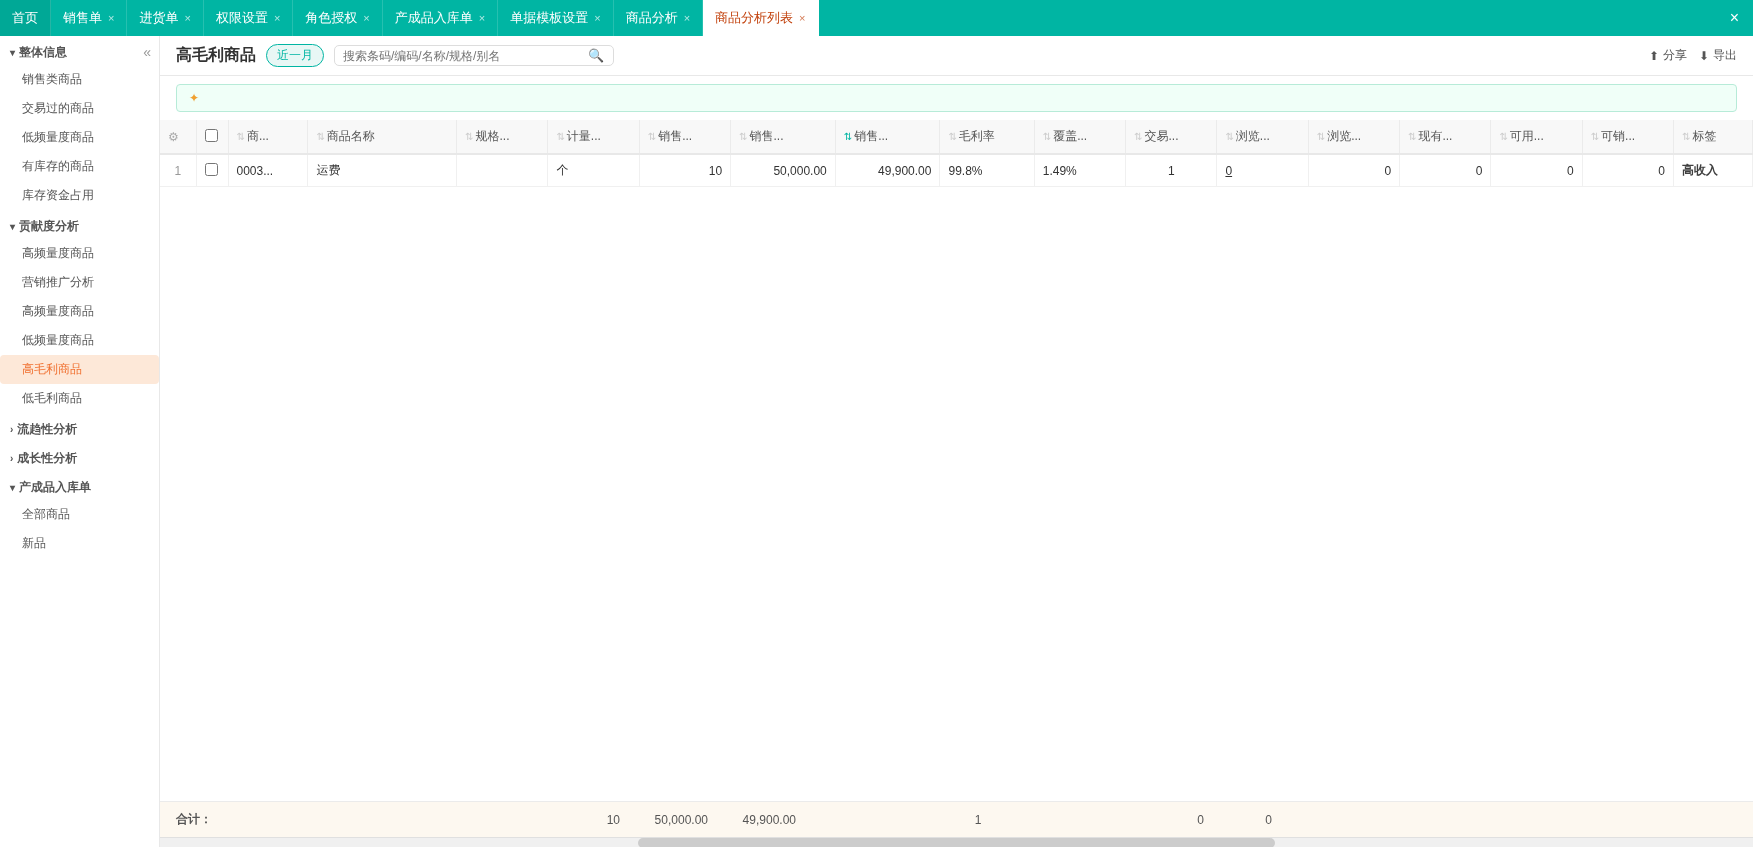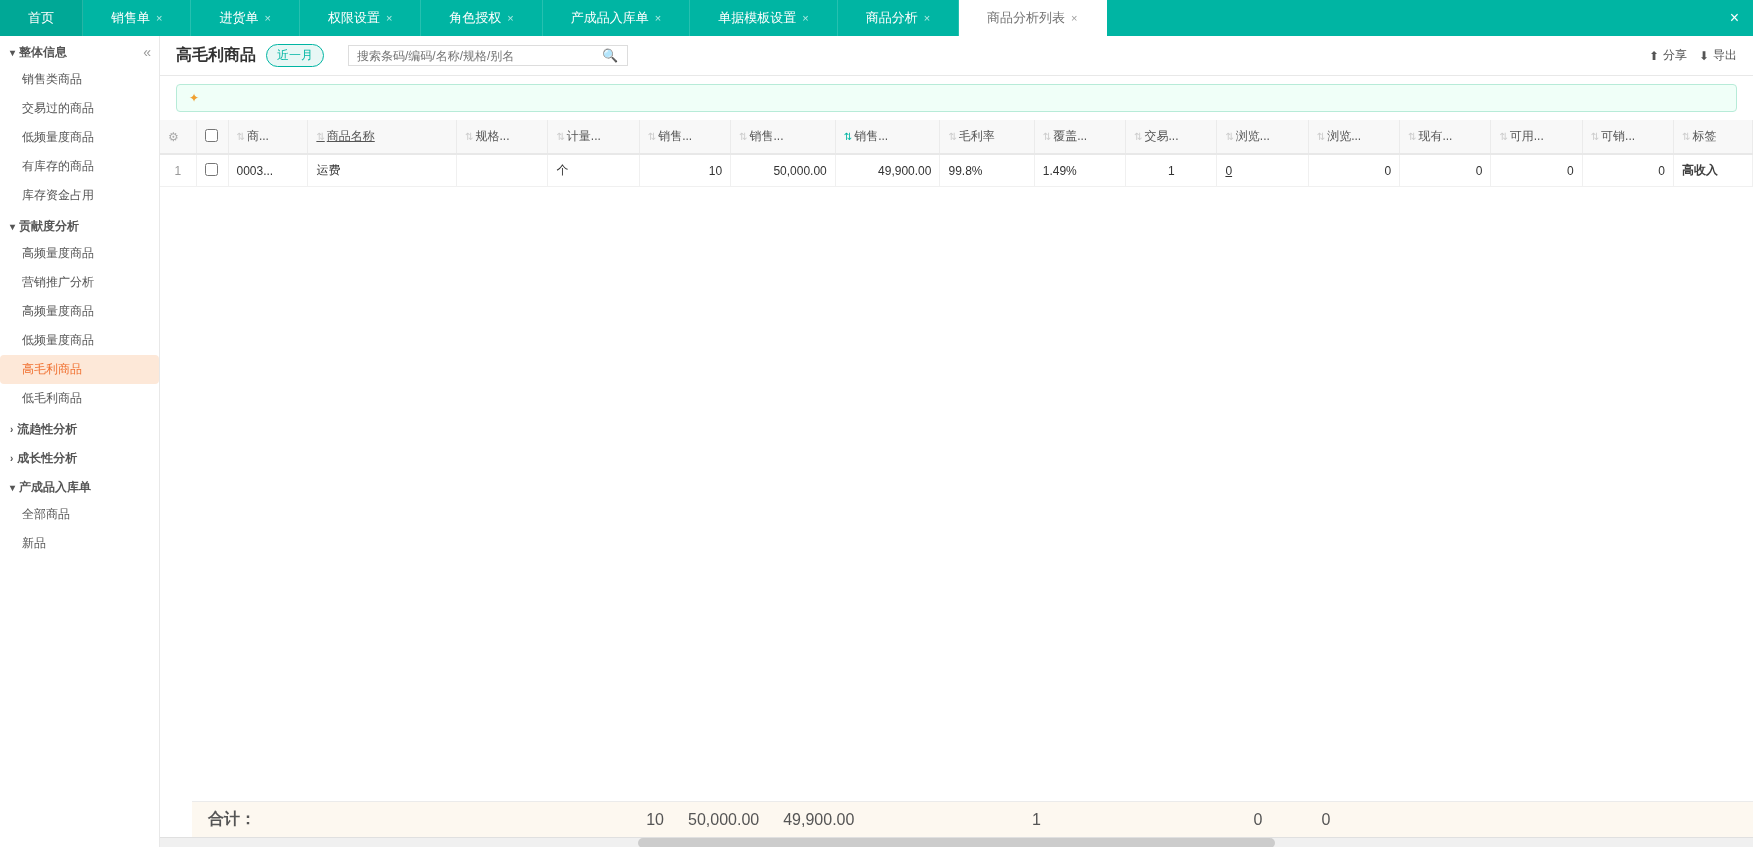--- a/index.html
+++ b/index.html
@@ -11,28 +11,28 @@
       align-items: center;
       background: #00b5a3;
       height: 36px;
       padding: 0 0;
       color: #fff;
       overflow: hidden;
     }
     .top-nav .nav-item {
       display: flex;
       align-items: center;
-      padding: 0 28px;
+      padding: 0 12px;
       height: 100%;
       font-size: 13px;
       cursor: pointer;
       white-space: nowrap;
       border-right: 1px solid rgba(255,255,255,0.15);
     }
-    .top-nav .nav-item.active { background: #fff; color: #737373; justify-content: space-between; }
+    .top-nav .nav-item.active { background: #fff; color: #c2410c; justify-content: space-between; }
     .top-nav .nav-item .close-btn {
       margin-left: 6px;
       font-size: 11px;
       opacity: 0.7;
       cursor: pointer;
     }
     .top-nav .nav-item.home { background: #00a896; }
     .top-nav-close {
       margin-left: auto;
       padding: 0 14px;
@@ -121,25 +121,24 @@
       border-radius: 12px;
       padding: 2px 10px;
       font-size: 12px;
       cursor: pointer;
       white-space: nowrap;
     }
     .search-box {
       display: flex;
       align-items: center;
       border: 1px solid #ddd;
-      border-radius: 0;
+      border-radius: 5px;
       padding: 2px 8px;
       flex: 1;
       max-width: 280px;
-      margin-left: 14px;
     }
     .search-box input {
       border: none;
       outline: none;
       font-size: 12px;
       color: #999;
       flex: 1;
       background: transparent;
     }
     .search-box .search-icon { color: #aaa; font-size: 13px; cursor: pointer; }
@@ -216,25 +215,24 @@
     .row-num { color: #999; text-align: center; }
     .underline-link { text-decoration: underline; color: #333; }
 
     
     .table-footer {
       display: flex;
       align-items: center;
       background: #fdf8f0;
       border-top: 1px solid #ebebeb;
       padding: 6px 16px;
-      font-size: 16px;
+      font-size: 12px;
       color: #555;
       min-height: 36px;
       gap: 8px;
-      margin-left: 32px;
     }
     .footer-label { margin-right: 20px; font-weight: bold; }
     .footer-cell {
       min-width: 80px;
       padding: 0 8px;
       text-align: right;
     }
 
     
     .bottom-scrollbar {
@@ -392,21 +390,21 @@
       <span class="info-icon">✦</span>
     </div>
 
     <div class="table-container">
       <table>
         <thead>
           <tr>
             <th style="width:36px;"><span class="col-gear">⚙</span></th>
             <th style="width:32px;"><input type="checkbox" style=""></th>
             <th><span class="col-sort">⇅</span><span>商...</span></th>
-            <th style="min-width:100px;text-decoration:underline;"><span class="col-sort">⇅</span><span>商品名称</span></th>
+            <th style="min-width:100px;"><span class="col-sort">⇅</span><span>商品名称</span></th>
             <th><span class="col-sort">⇅</span><span>规格...</span></th>
             <th><span class="col-sort">⇅</span><span>计量...</span></th>
             <th><span class="col-sort">⇅</span><span>销售...</span></th>
             <th><span class="col-sort">⇅</span><span>销售...</span></th>
             <th><span class="col-sort" style="color:#00b5a3;">⇅</span><span>销售...</span></th>
             <th><span class="col-sort">⇅</span><span>毛利率</span></th>
             <th><span class="col-sort">⇅</span><span>覆盖...</span></th>
             <th><span class="col-sort">⇅</span><span>交易...</span></th>
             <th><span class="col-sort">⇅</span><span>浏览...</span></th>
             <th><span class="col-sort">⇅</span><span>浏览...</span></th>

